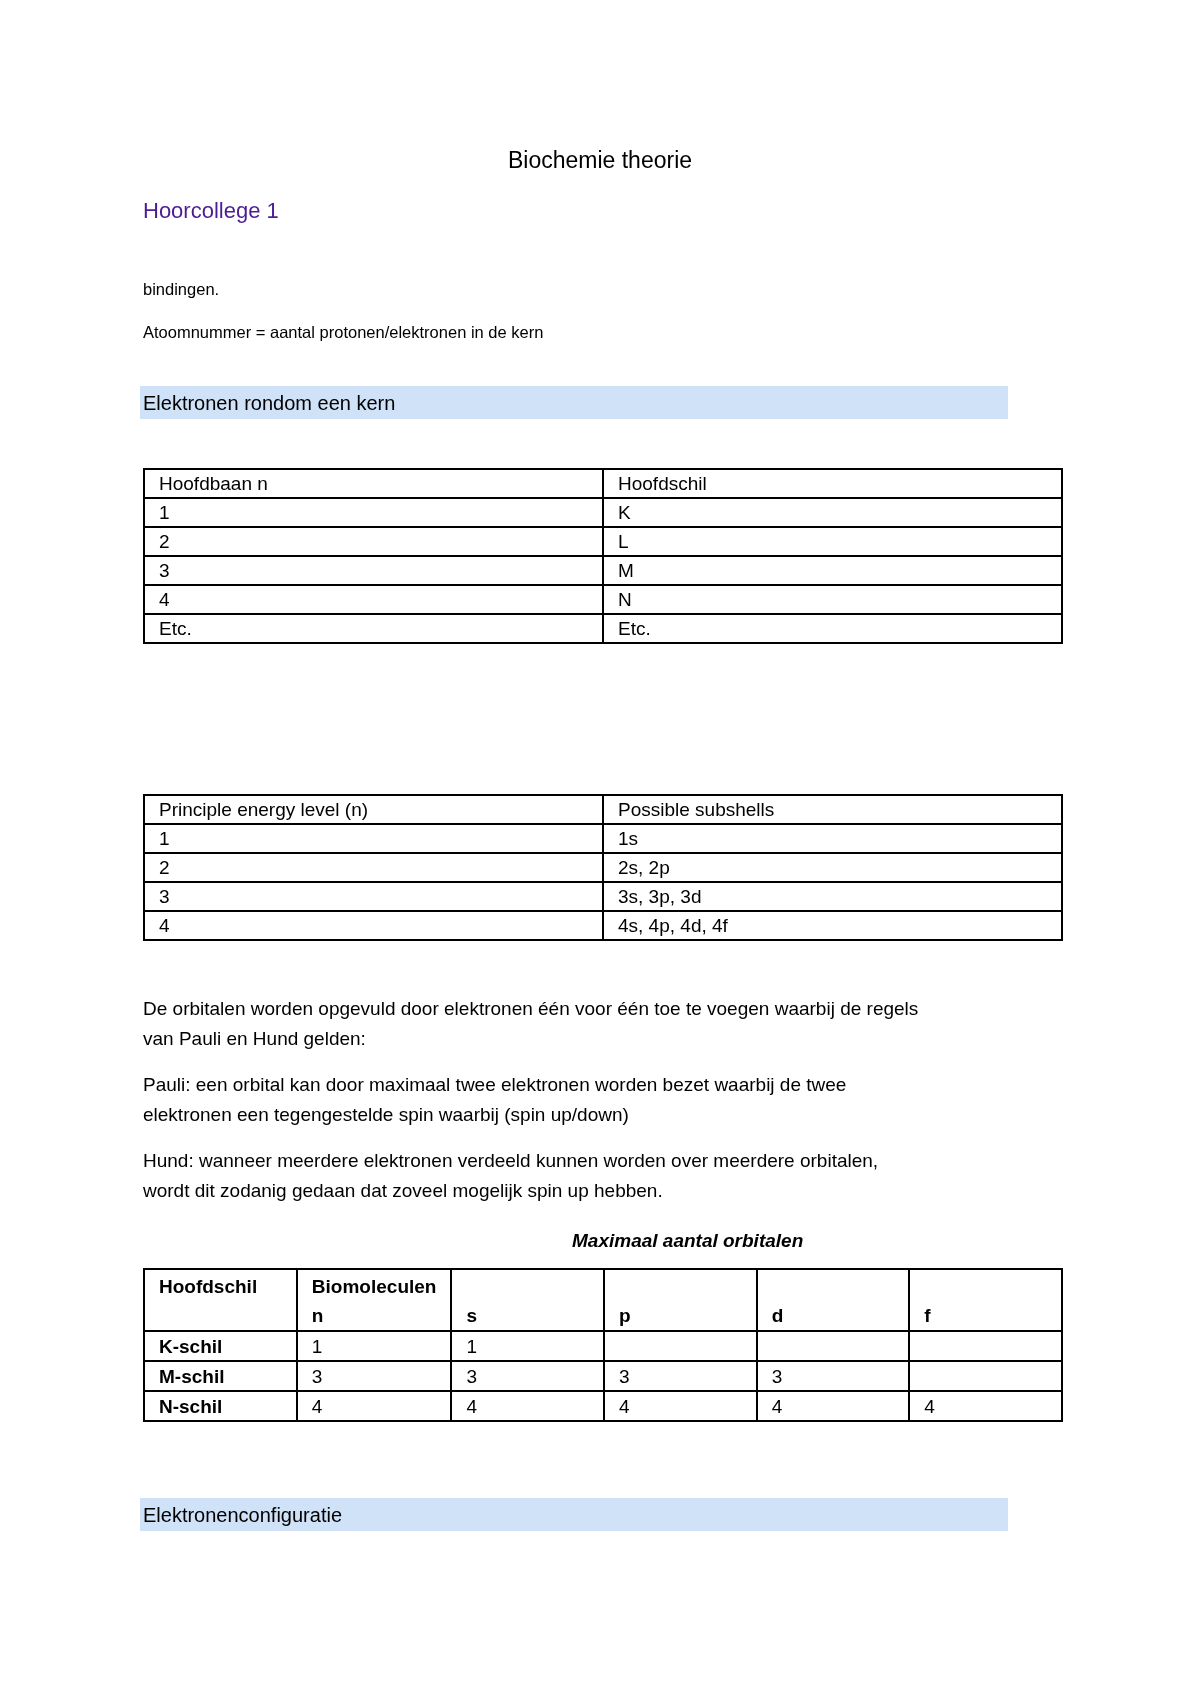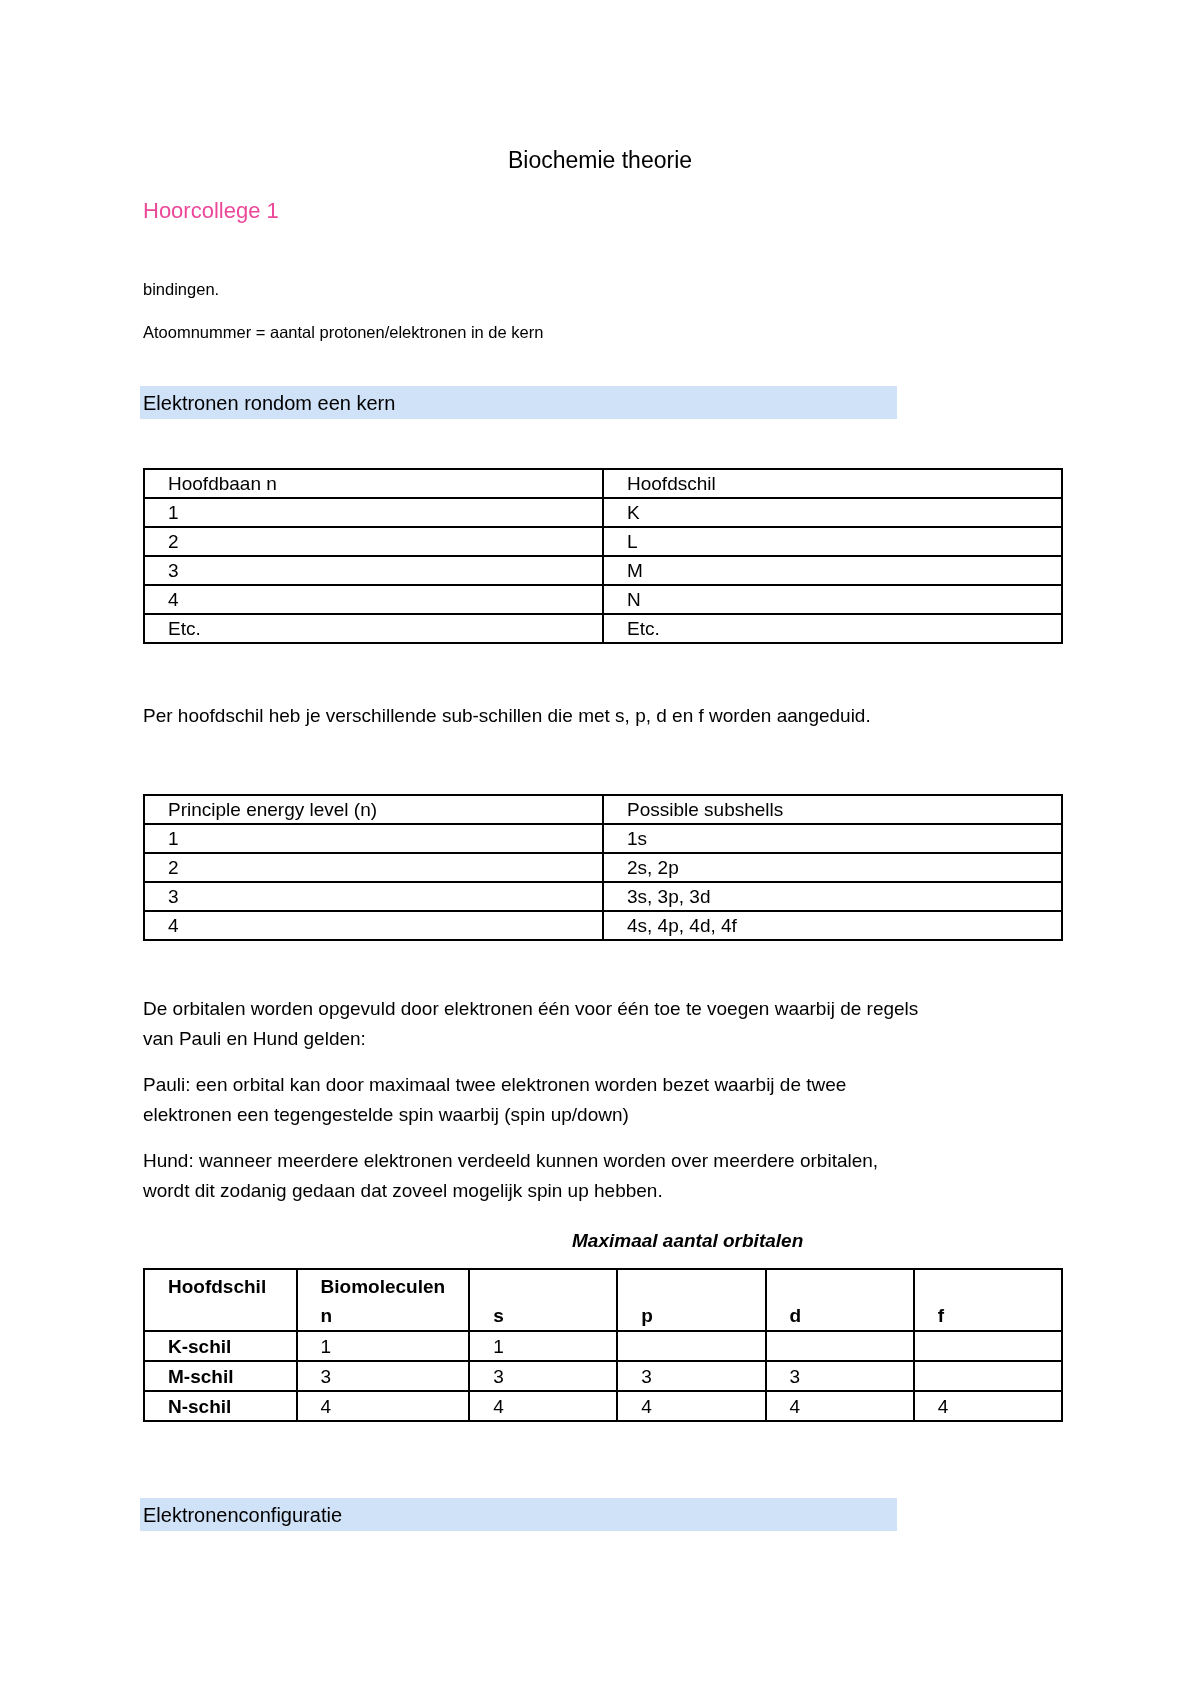--- a/index.html
+++ b/index.html
@@ -2,31 +2,31 @@
 <html><head>
   <meta charset="utf-8">
   <style>
     html, body { margin: 0; padding: 0; background: #ffffff; }
     body { width: 1200px; height: 1696px; position: relative; overflow: hidden;
            font-family: "Liberation Sans", sans-serif; color: #000; }
     .page { position: absolute; left: 0; top: 0; width: 1200px; height: 1696px; border-radius: 7px; }
 
     .title { position: absolute; left: 0; width: 1200px; top: 146px; text-align: center;
              font-size: 23px; line-height: 28px; }
-    .h1 { position: absolute; left: 143px; top: 197px; font-size: 22px; color: #ec4899; line-height: 28px; }
+    .h1 { position: absolute; left: 143px; top: 197px; font-size: 22px; color: #4c1d95; line-height: 28px; }
     .h2 { position: absolute; left: 143px; top: 232px; font-size: 20px; color: #2f5496; line-height: 26px; }
     .p { position: absolute; left: 143px; font-size: 16.5px; line-height: 28px; }
     .p.medium { font-weight: 500; }
 
-    .section-bar { position: absolute; left: 140px; width: 757px; height: 33px; background: #cfe2f8; }
+    .section-bar { position: absolute; left: 140px; width: 868px; height: 33px; background: #cfe2f8; }
     .section-bar span { position: absolute; left: 3px; top: 3px; font-size: 20px; line-height: 28px; }
 
     table.doc { position: absolute; left: 143px; border-collapse: collapse;
                 border: 2px solid #000; font-size: 19px; }
-    table.doc td { border: 2px solid #000; padding: 0 23px; height: 27px; vertical-align: bottom;
+    table.doc td { border: 2px solid #000; padding: 0 14px; height: 27px; vertical-align: bottom;
                    line-height: 26px; }
     table.t1 { top: 468px; width: 920px; }
     table.t1 td { width: 50%; }
     table.t2 { top: 794px; width: 920px; }
     table.t2 td { width: 50%; }
 
     .caption { position: absolute; left: 572px; top: 1227px; font-size: 19px; font-weight: bold; line-height: 28px; font-style: italic; }
 
     table.t3 { top: 1268px; width: 920px; font-weight: bold; }
     table.t3 td { width: 16.66%; height: 28px; }
@@ -71,21 +71,20 @@
         <td>4</td>
         <td>N</td>
       </tr>
       <tr>
         <td>Etc.</td>
         <td>Etc.</td>
       </tr>
     </tbody>
   </table>
 
-  <div class="p medium" style="top:702px; font-size:19px">Per hoofdschil heb je verschillende sub-schillen die met s, p, d en f worden aangeduid.</div>
 
   <table class="doc t2">
     <tbody>
       <tr>
         <td>Principle energy level (n)</td>
         <td>Possible subshells</td>
       </tr>
       <tr>
         <td>1</td>
         <td>1s</td>

